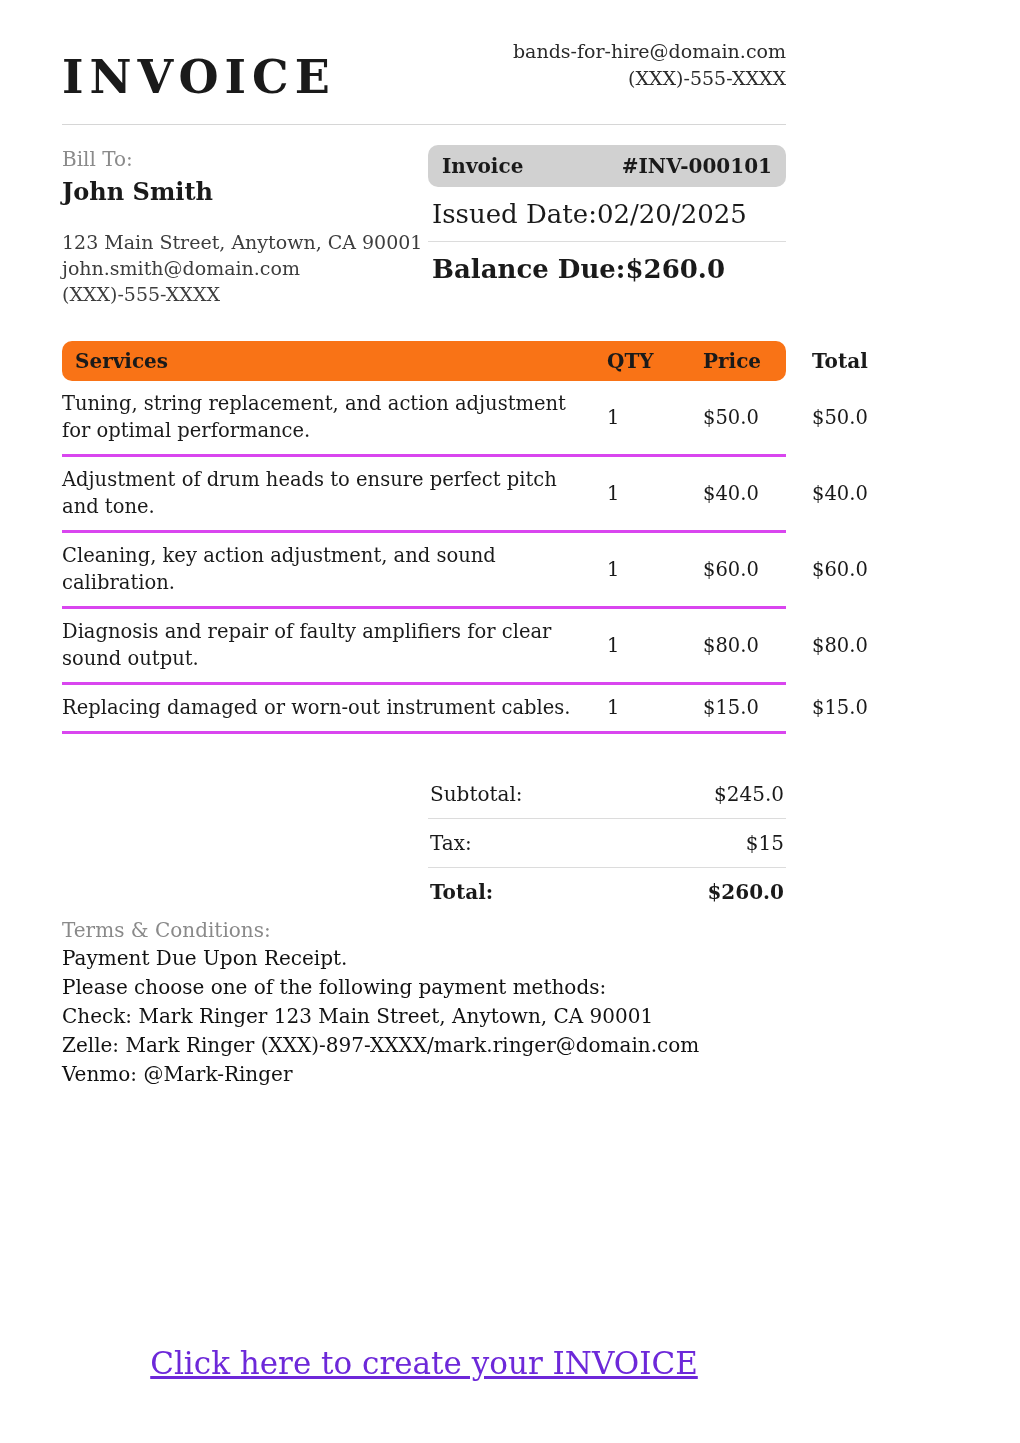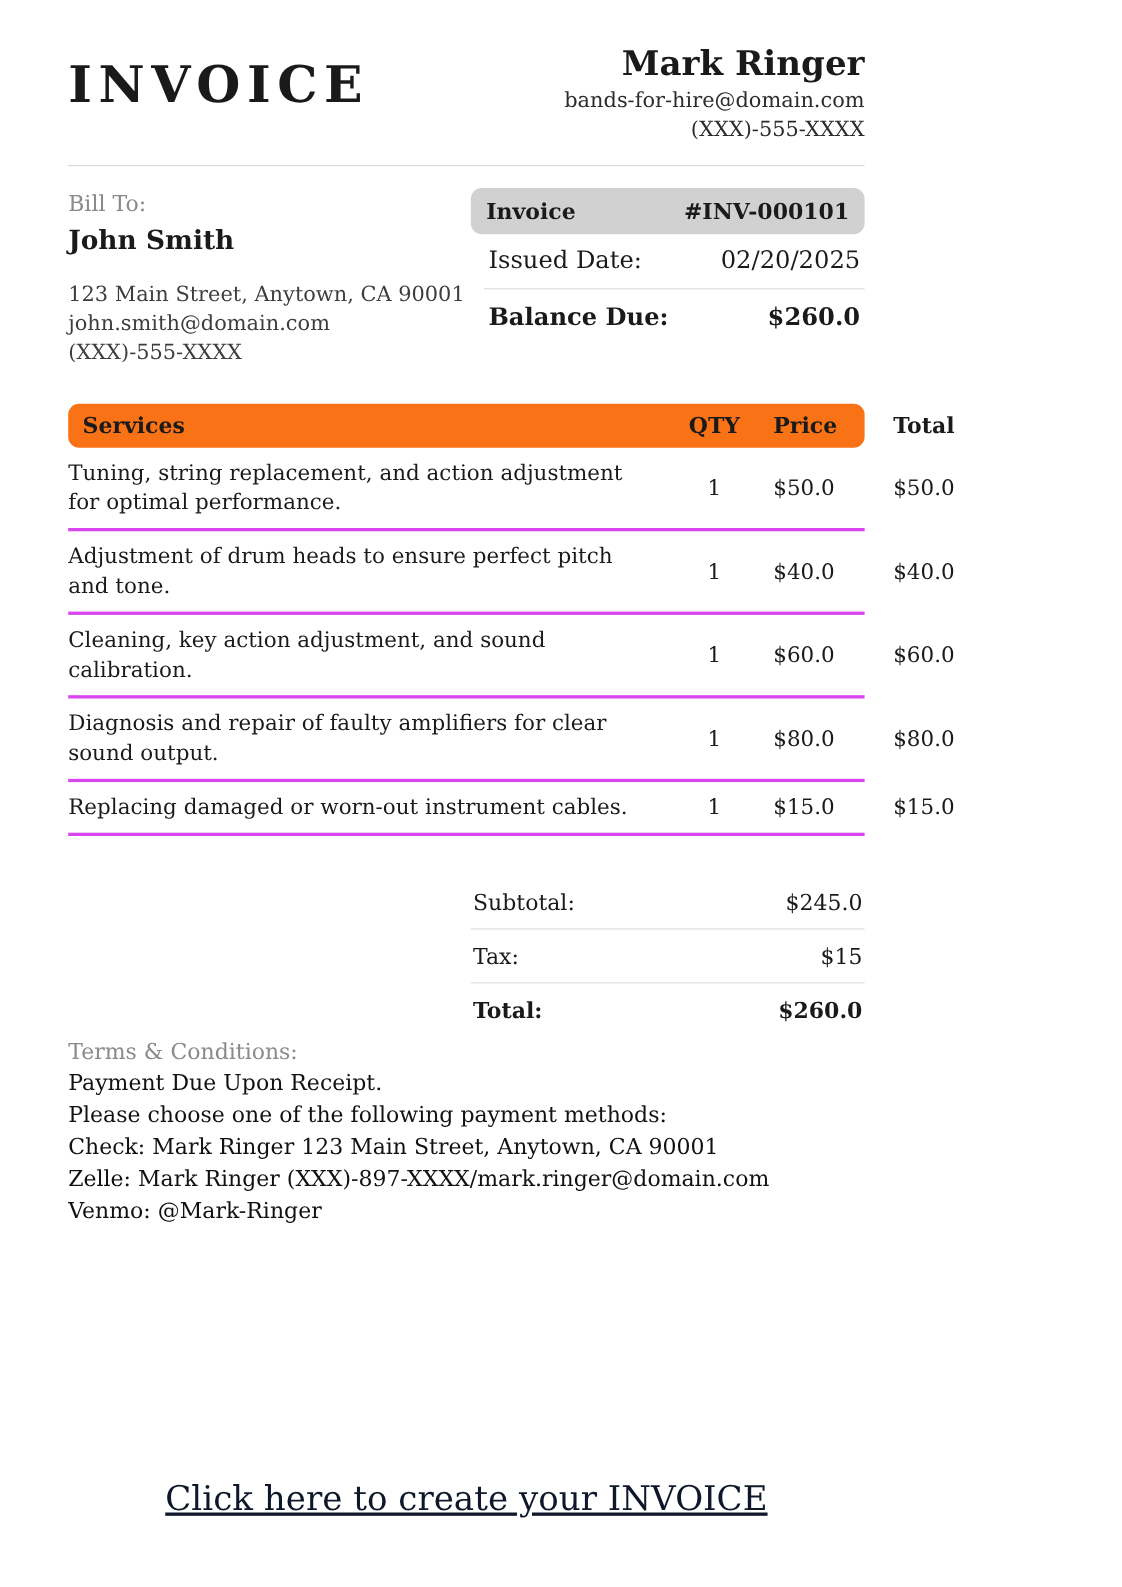--- a/index.html
+++ b/index.html
@@ -40,40 +40,39 @@
 
   .meta-box { width: 358px; flex-shrink: 0; }
   .meta-header {
     background: #d1d1d1;
     border-radius: 10px;
     padding: 9px 14px;
     display: flex; justify-content: space-between;
     font-size: 20px; font-weight: bold;
   }
   .meta-row {
-    display: flex; justify-content: space-between;
+    display: flex; 
     padding: 12px 4px;
-    font-size: 22px;
-    margin-left: 12px;
+    font-size: 26px;
   }
   .meta-row.bordered { border-bottom: 1px solid #dcdcdc; }
   .meta-row.bold-row { font-weight: bold; }
 
   
   .services { margin-top: 34px; }
   .svc-grid { display: grid; grid-template-columns: 545px 85px 120px 1fr; align-items: center; }
   .svc-header {
     background: #f97316;
     border-radius: 10px;
     font-weight: bold;
     font-size: 20px;
     padding: 8px 0;
   }
   .svc-header .col-service { padding-left: 13px; }
-  .col-qty { text-align: center; }
+  .col-qty { text-align: left; }
   .col-price { text-align: left; padding-left: 11px; }
   .col-total { text-align: right; }
   .svc-row {
     border-bottom: 3px solid #d946ef;
     padding: 9px 0 10px 0;
     font-size: 19.5px;
   }
   .svc-row .col-service { line-height: 27px; padding-right: 18px; }
   .svc-row .col-qty, .svc-row .col-price, .svc-row .col-total { font-size: 19.5px; }
 
@@ -88,34 +87,33 @@
   .totals-row.bold-row { font-weight: bold; }
 
   
   .terms { }
   .terms-line { font-size: 20px; line-height: 29px; color: #111; }
 
   
   .footer { margin-top: auto; text-align: center; padding-bottom: 14px; }
   .create-link {
     font-size: 31px;
-    color: #0f172a;
+    color: #6d28d9;
     text-decoration: underline;
     cursor: pointer;
   }
 </style>
 </head>
 <body>
 
 <div class="page">
 
   <div class="header">
     <div class="invoice-title">INVOICE</div>
     <div class="seller">
-      <div class="seller-name">Mark Ringer</div>
       <div class="seller-contact">bands-for-hire@domain.com</div>
       <div class="seller-contact">(XXX)-555-XXXX</div>
     </div>
   </div>
   <hr class="top-divider">
 
   <div class="parties">
     <div class="bill-to">
       <div class="muted-label">Bill To:</div>
       <div class="bill-name">John Smith</div>

